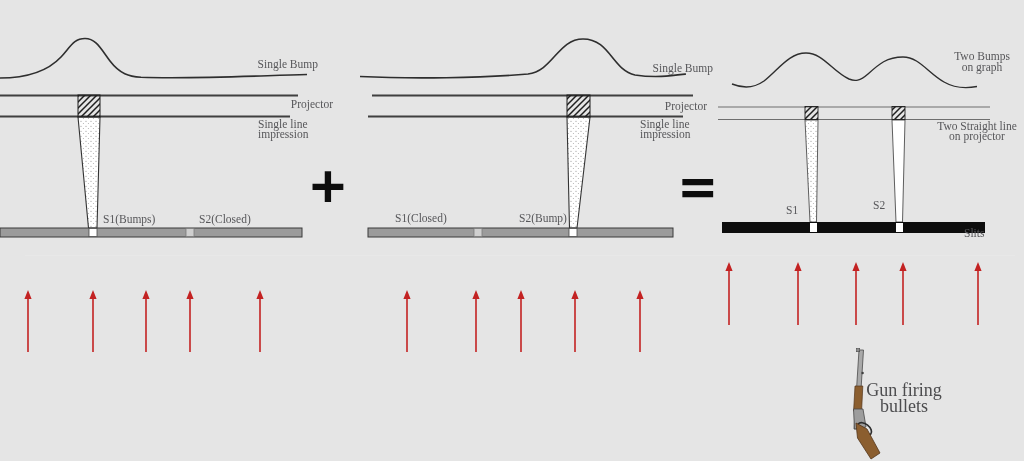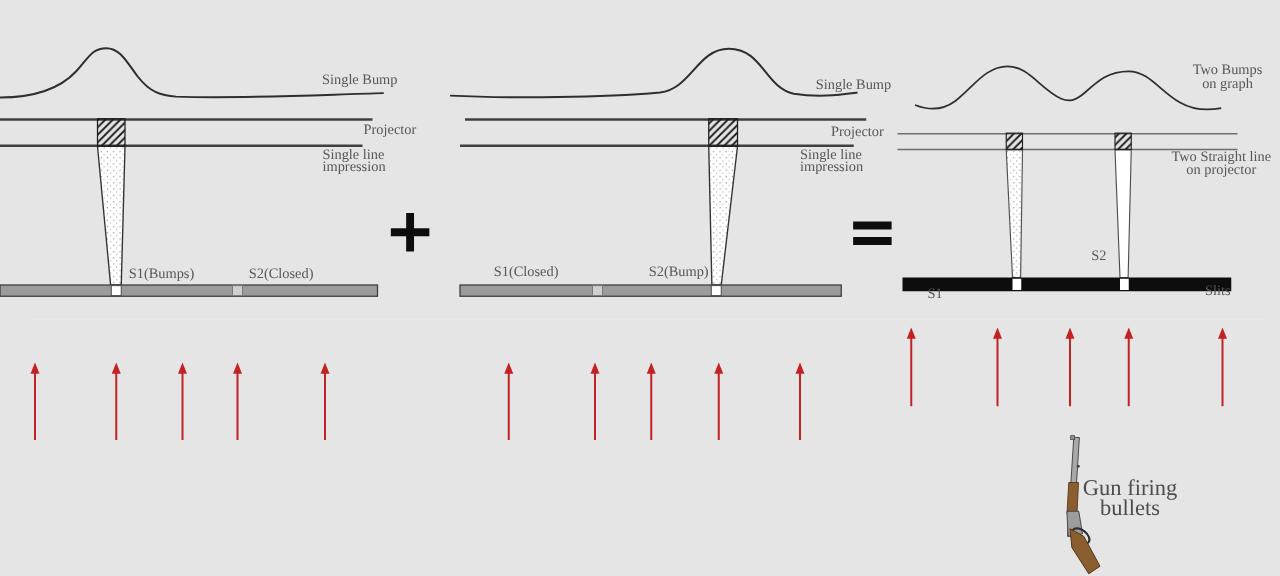--- a/index.html
+++ b/index.html
@@ -169,21 +169,21 @@
   <div class="op" style="left:668px;top:157px;">=</div>
 
   <div class="lbl two center" style="left:932px;top:51px;width:100px;line-height:10.5px;">
     <div>Two Bumps</div>
     <div>on graph</div>
   </div>
   <div class="lbl two center" style="left:917px;top:121px;width:120px;">
     <div>Two Straight line</div>
     <div>on projector</div>
   </div>
-  <div class="lbl" style="left:742px;top:205px;margin-top:25px;">S1</div>
+  <div class="lbl" style="left:786px;top:205px;">S1</div>
   <div class="lbl" style="left:873px;top:200px;">S2</div>
   <div class="lbl" style="left:964px;top:228px;">Slits</div>
 
   <div class="lbl center" style="left:854px;top:382px;width:100px;font-size:18px;line-height:16px;color:#4c4c4e;">
     <div>Gun firing</div>
     <div>bullets</div>
   </div>
 
 </div>
 

